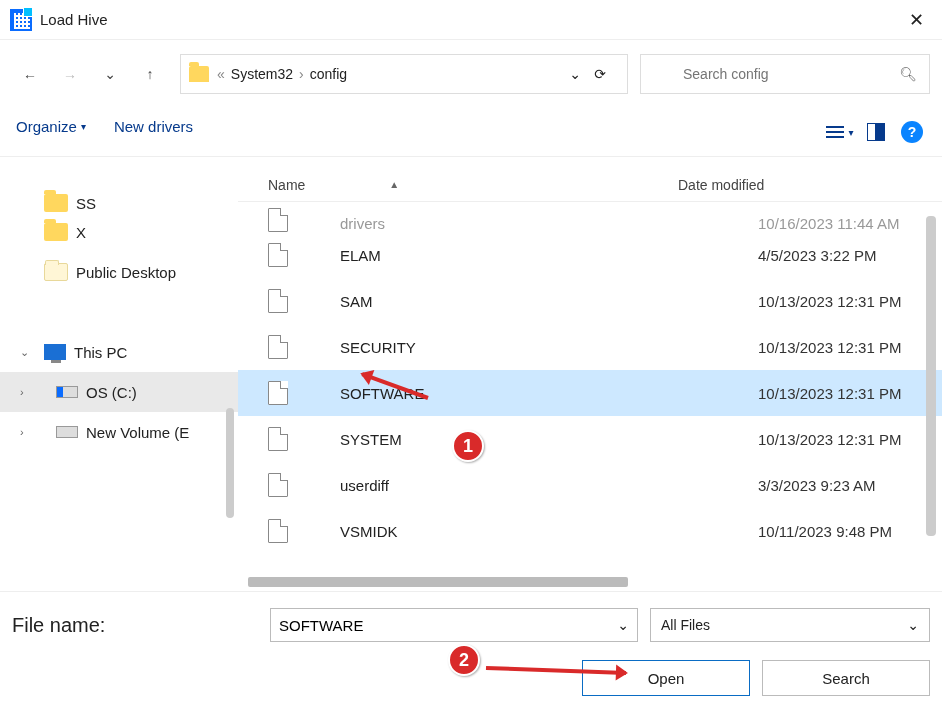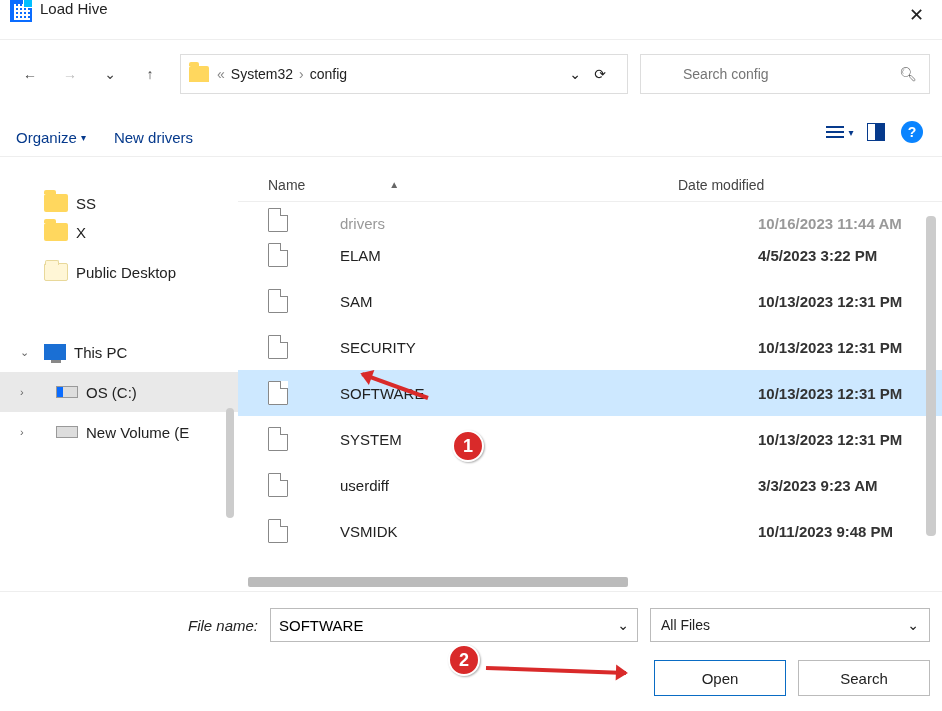--- a/index.html
+++ b/index.html
@@ -1,19 +1,19 @@
 <!DOCTYPE html>
 <html><head>
 <meta charset="utf-8">
 <style>
   * { box-sizing: border-box; margin: 0; padding: 0; font-family: "Segoe UI", Arial, sans-serif; }
   body { background: #fff; width: 942px; height: 711px; position: relative; overflow: hidden; font-size: 14px; color: #222; }
 
   
-  .titlebar { display: flex; height: 40px; padding: 0 10px; border-bottom: 1px solid #eee; }
+  .titlebar { display: flex; align-items: center; height: 40px; padding: 0 10px; border-bottom: 1px solid #eee; }
   .titlebar .app-icon { width: 22px; height: 22px; background: #0a6cff; position: relative; margin-right: 8px; border: 1px solid #0a6cff; }
   .titlebar .app-icon::before { content:""; position:absolute; left:3px; top:3px; width:16px; height:16px; background: repeating-linear-gradient(90deg,#fff 0 2px,#0a6cff 2px 4px), repeating-linear-gradient(0deg,#fff 0 2px,#0a6cff 2px 4px); background-blend-mode: lighten;}
   .titlebar .badge { position: relative; }
   .titlebar .badge::after { content:""; position:absolute; right:-2px; top:-3px; width:8px; height:8px; background:#00bfff; border:1px solid #fff; }
   .titlebar .title-text { font-size: 15px; }
   .titlebar .spacer { flex: 1; }
   .close-x { font-size: 18px; cursor: pointer; padding: 4px 8px; }
 
   
   .navrow { display:flex; align-items:center; gap:4px; padding: 14px 12px; }
@@ -24,21 +24,21 @@
   .folder-icon-sm::before{content:"";position:absolute;top:-4px;left:0;width:10px;height:4px;background:#ffd75e;border-radius:2px 2px 0 0;}
   .crumb { padding: 0 4px; }
   .sep { color:#888; padding:0 2px; }
   .addr-drop { margin-left:auto; }
   .refresh { width:38px; text-align:center; }
   .searchbox { width:290px; border:1px solid #ddd; height:40px; display:flex; align-items:center; padding:0 12px; margin-left:8px; }
   .searchbox input { border:none; outline:none; flex:1; font-size:14px; color:#666;margin-left:30px; }
   .search-icon { color:#666; }
 
   
-  .toolbar { display:flex; align-items:flex-end; padding:10px 16px; border-bottom:1px solid #eee; }
+  .toolbar { display:flex; align-items:flex-start; padding:10px 16px; border-bottom:1px solid #eee; }
   .tool-link { color:#063a8c; font-size:15px; margin-right:28px; display:flex; align-items:center; gap:4px; cursor:pointer;}
   .tool-spacer { flex:1; }
   .tool-icon { width:28px; height:28px; display:flex; align-items:center; justify-content:center; cursor:pointer; margin-left:8px;}
   .view-lines { display:flex; flex-direction:column; gap:3px;}
   .view-lines span{display:block;width:18px;height:2px;background:#063a8c;}
   .halfbox { width:18px; height:18px; border:1.5px solid #063a8c; position:relative;}
   .halfbox::after{content:"";position:absolute;right:0;top:0;width:9px;height:100%;background:#063a8c;}
   .help-circle { width:22px; height:22px; border-radius:50%; background:#0a84ff; color:#fff; display:flex; align-items:center; justify-content:center; font-weight:bold; font-size:14px;}
 
   
@@ -63,35 +63,35 @@
   .col-name { width:410px; display:flex; align-items:center; gap:4px;}
   .col-sort{ font-size:10px; color:#666; position:relative; left:80px;}
   .col-date { }
   .filelist { flex:1; overflow:hidden;}
   .row { display:flex; align-items:center; height:46px; padding-left:30px; cursor:pointer;gap:40px;}
   .row.cut { height:30px; overflow:hidden; align-items:flex-end; }
   .row.selected { background:#cde8ff; }
   .row .fico { width:20px; height:24px; border:1.5px solid #888; border-radius:1px; margin-right:12px; position:relative; background:#fff;}
   .row .fico::after{content:"";position:absolute;right:-1px;top:-1px;width:7px;height:7px;background:#fff;border-left:1.5px solid #888;border-bottom:1.5px solid #888;}
   .row .rname { width:378px; font-size:15px;}
-  .row .rdate { font-size:15px; color:#333;font-weight:bold;}
+  .row .rdate { font-size:15px; color:#333;}
   .row.cut .rdate, .row.cut .rname { color:#999; }
   .hscroll{height:14px; margin:4px 0 0 10px; position:relative;}
   .hscroll .thumb{position:absolute;left:0;width:380px;height:10px;background:#bbb;border-radius:2px;}
   .vscroll{position:absolute;right:6px;top:48px;width:10px;height:320px;background:#ccc;border-radius:4px;}
 
   
   .footer { position:absolute; left:0; right:0; bottom:0; height:120px; border-top:1px solid #eee; padding:16px 12px;}
   .row1 { display:flex; align-items:center; gap:12px; }
-  .fn-label { width:246px; text-align:right; font-size:15px;font-style:italic;}
+  .fn-label { width:246px; text-align:left; font-size:20px;}
   .fn-input { flex:1; display:flex; align-items:center; border:1px solid #bbb; height:34px; padding:0 8px;}
   .fn-input input { border:none; outline:none; flex:1; font-size:15px;}
   .filter { width:280px; border:1px solid #bbb; height:34px; display:flex; align-items:center; padding:0 10px;}
   .row2 { display:flex; justify-content:flex-end; gap:12px; margin-top:18px;}
-  .btn { width:132px; height:36px; border:1px solid #bbb; background:#fff; display:flex; align-items:center; justify-content:center; font-size:15px; cursor:pointer;}
+  .btn { width:168px; height:36px; border:1px solid #bbb; background:#fff; display:flex; align-items:center; justify-content:center; font-size:15px; cursor:pointer;}
   .btn.primary { border:1.5px solid #0a6cc4; }
 
   
   .marker { position:absolute; width:32px; height:32px; border-radius:50%; background:#d92a2a; color:#fff; display:flex; align-items:center; justify-content:center; font-weight:bold; font-size:18px; border:2px solid #fff; box-shadow:1px 1px 2px rgba(0,0,0,.3);}
   .arrow { position:absolute; height:4px; background:#d92a2a; transform-origin:left center;}
   .arrow::after{content:"";position:absolute;right:-2px;top:-6px;border:8px solid transparent;border-right:none;border-left:12px solid #d92a2a;}
 </style>
 </head>
 <body>
 

